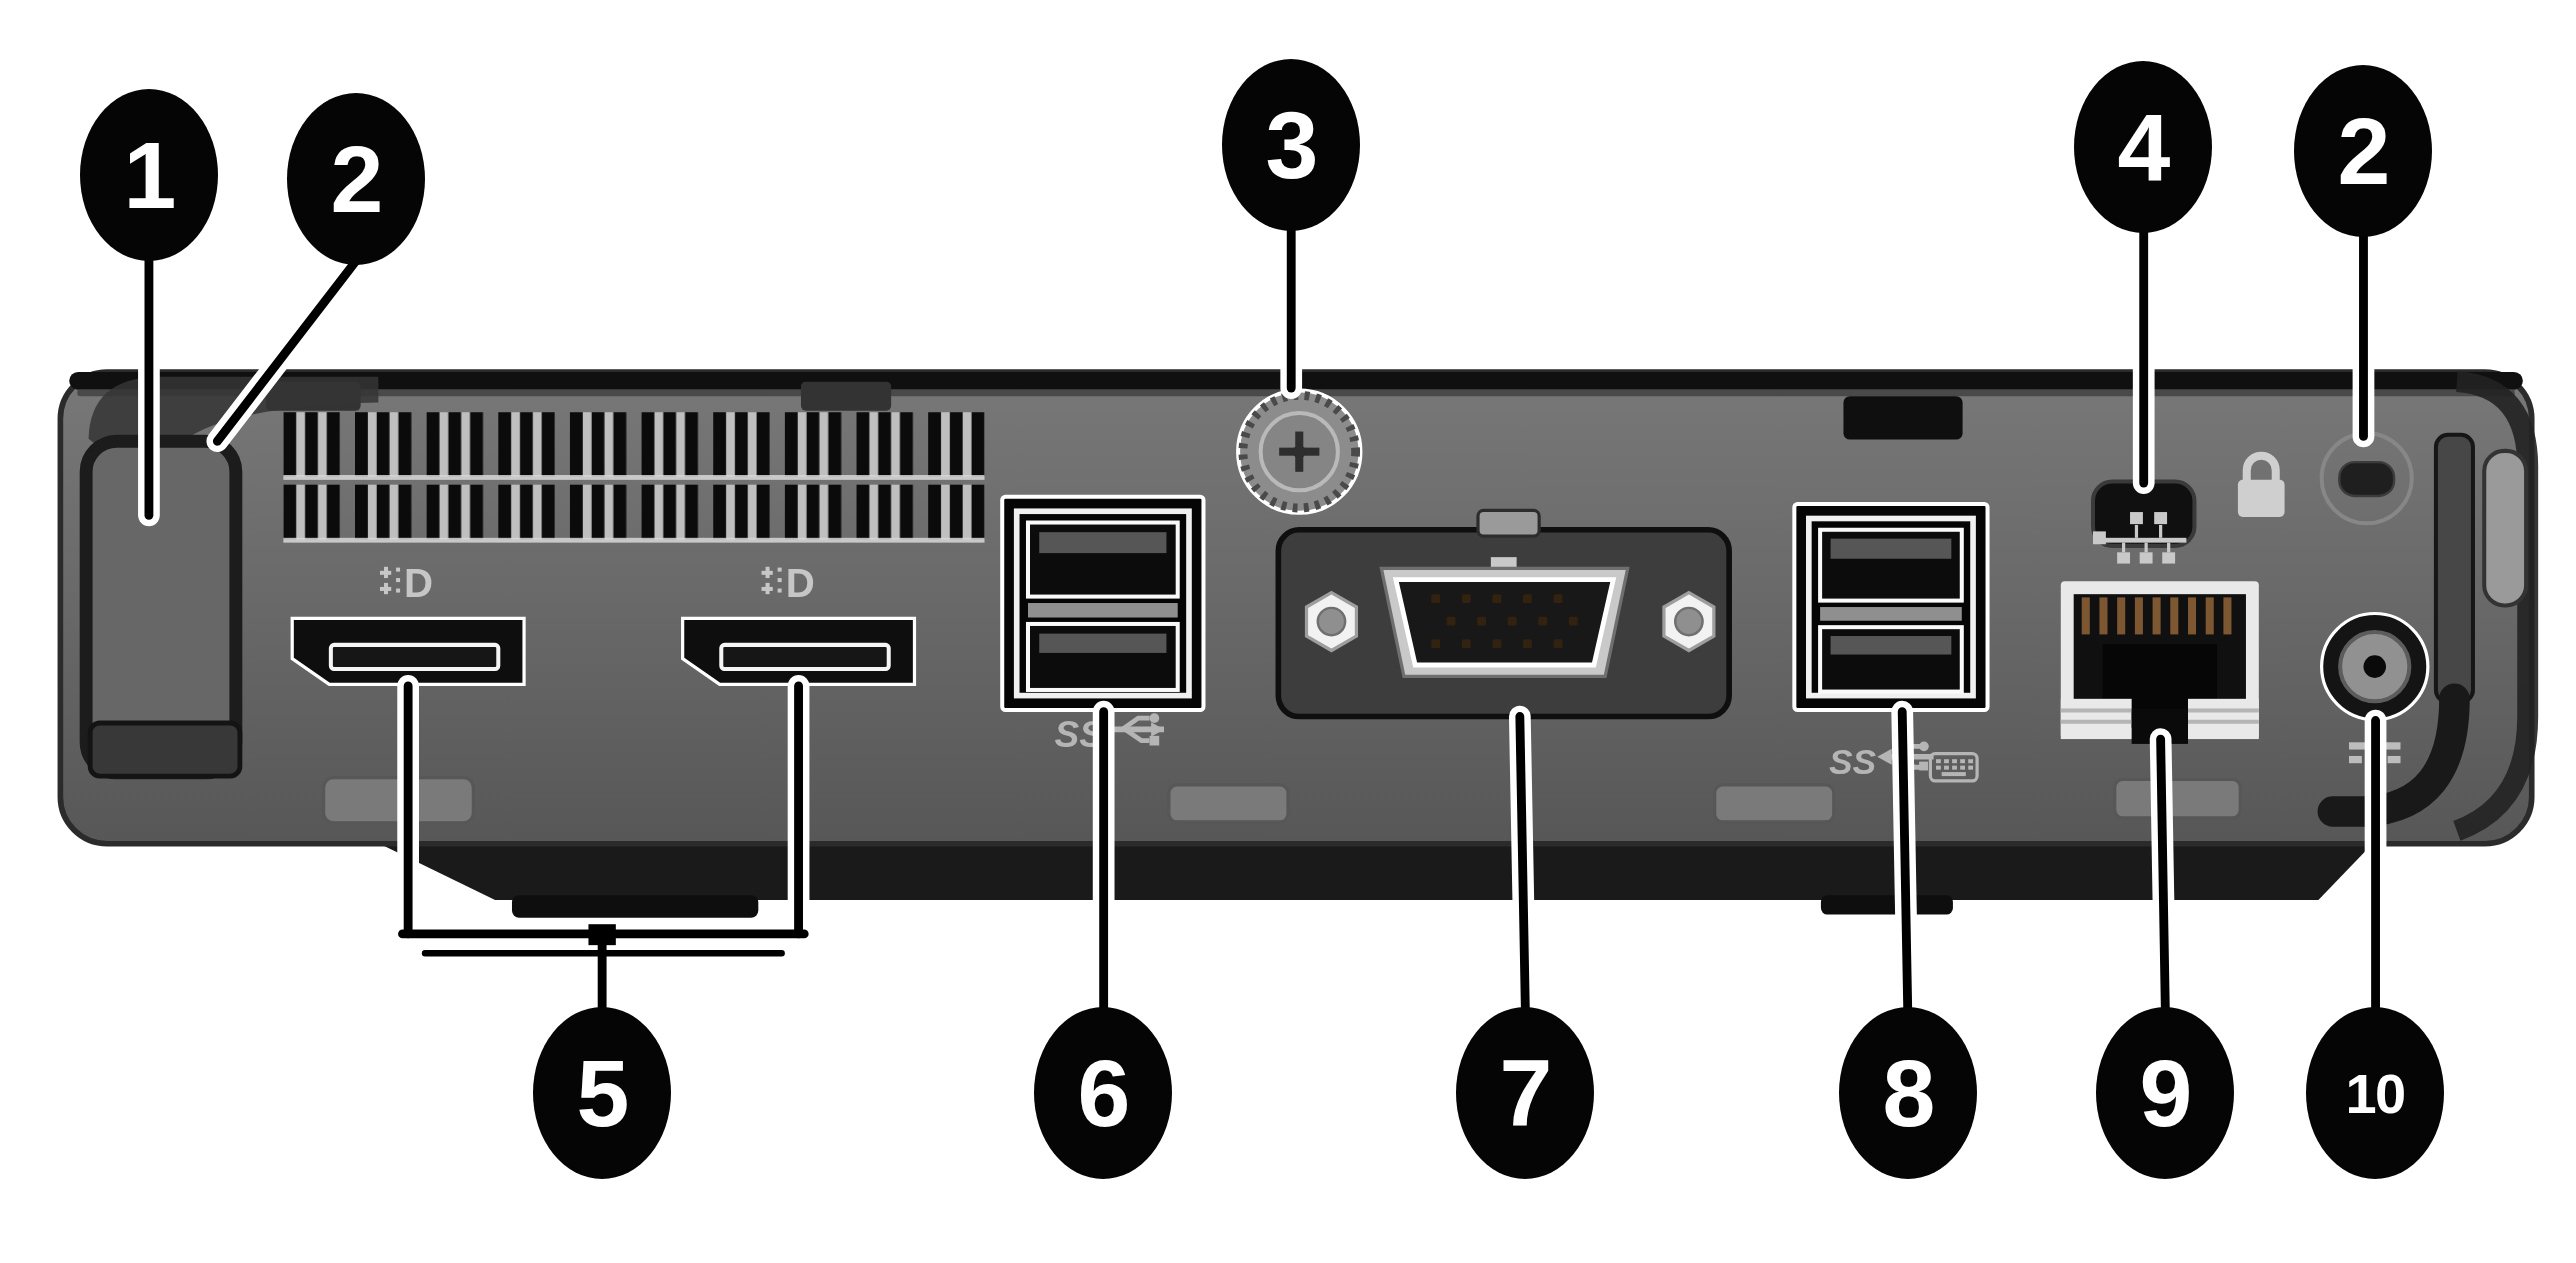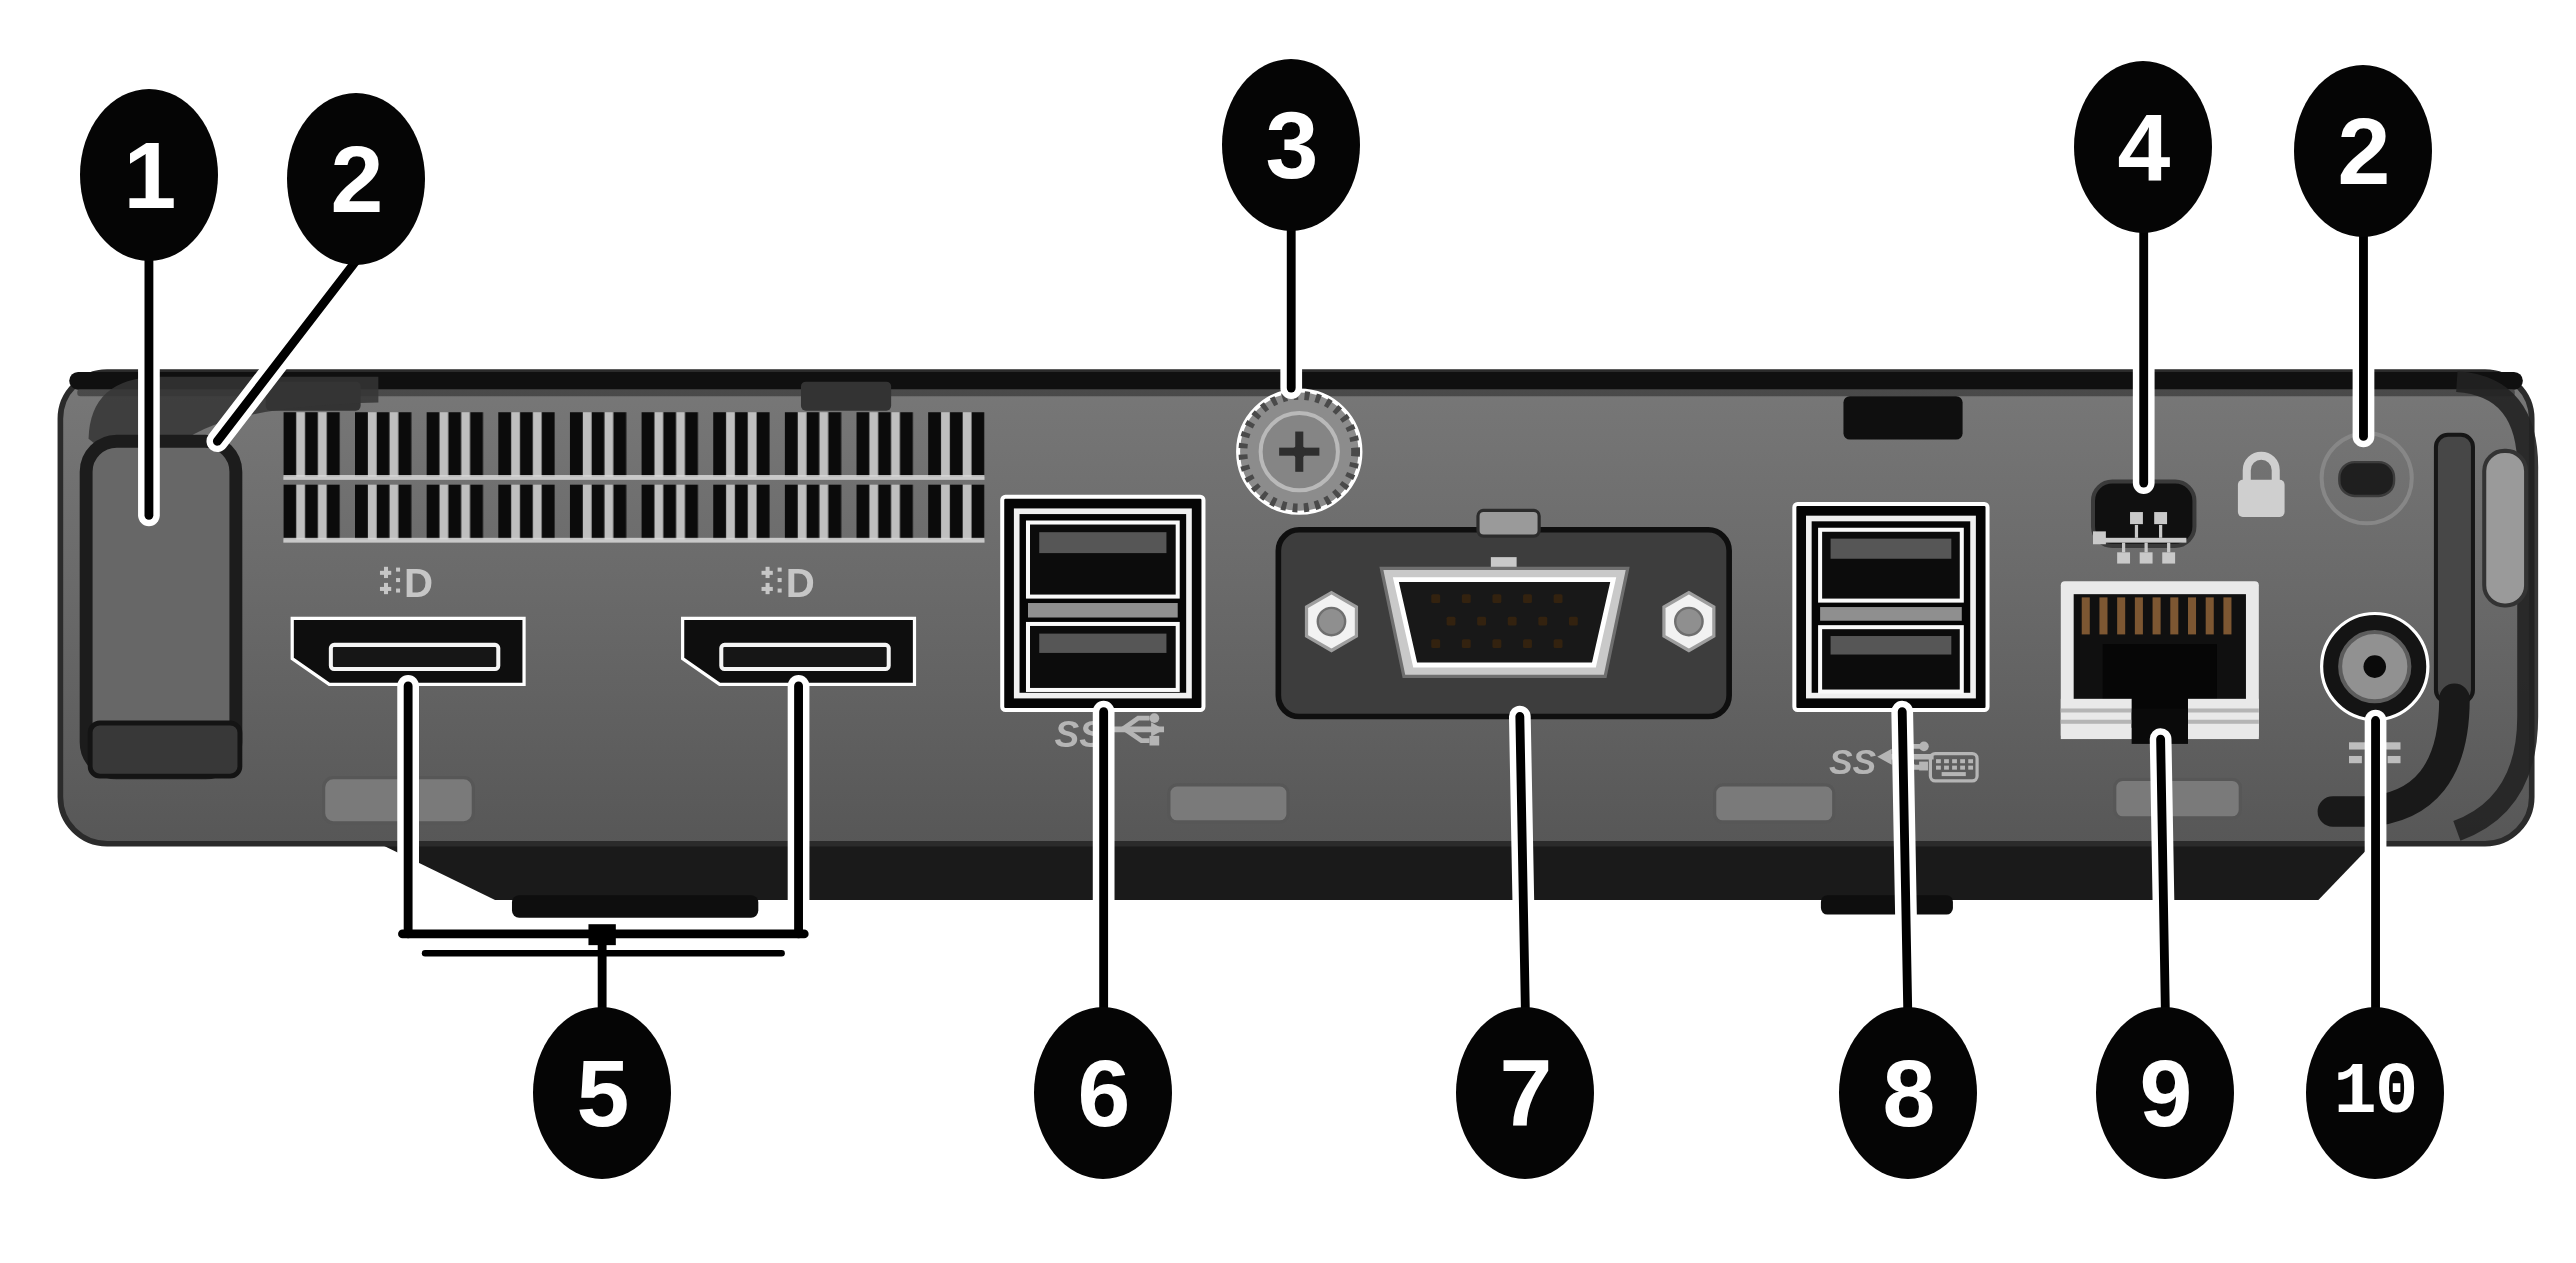--- a/index.html
+++ b/index.html
@@ -6,21 +6,21 @@
   .stage{
     position:relative;width:2576px;height:1264px;background:#ffffff;
     font-family:"Liberation Sans", sans-serif;overflow:hidden;
   }
   .machine-svg{position:absolute;left:0;top:0;width:2576px;height:1264px;}
   .callout{
     position:absolute;width:138px;height:172px;border-radius:50%;
     background:#050505;color:#ffffff;display:flex;align-items:center;justify-content:center;
     font-weight:700;font-size:95px;letter-spacing:-1.6px;z-index:5;
   }
-  .callout.small-num{font-size:72px;font-family:Liberation Mono, monospace;}
+  .callout.small-num{font-size:56px;}
 </style>
 </head>
 <body>
 
 <div class="stage">
 
   <svg class="machine-svg" viewBox="0 0 3200 1570">
     <defs>
       <linearGradient id="caseGrad" x1="0" y1="0" x2="0" y2="1">
         <stop offset="0" stop-color="#787878"></stop>

